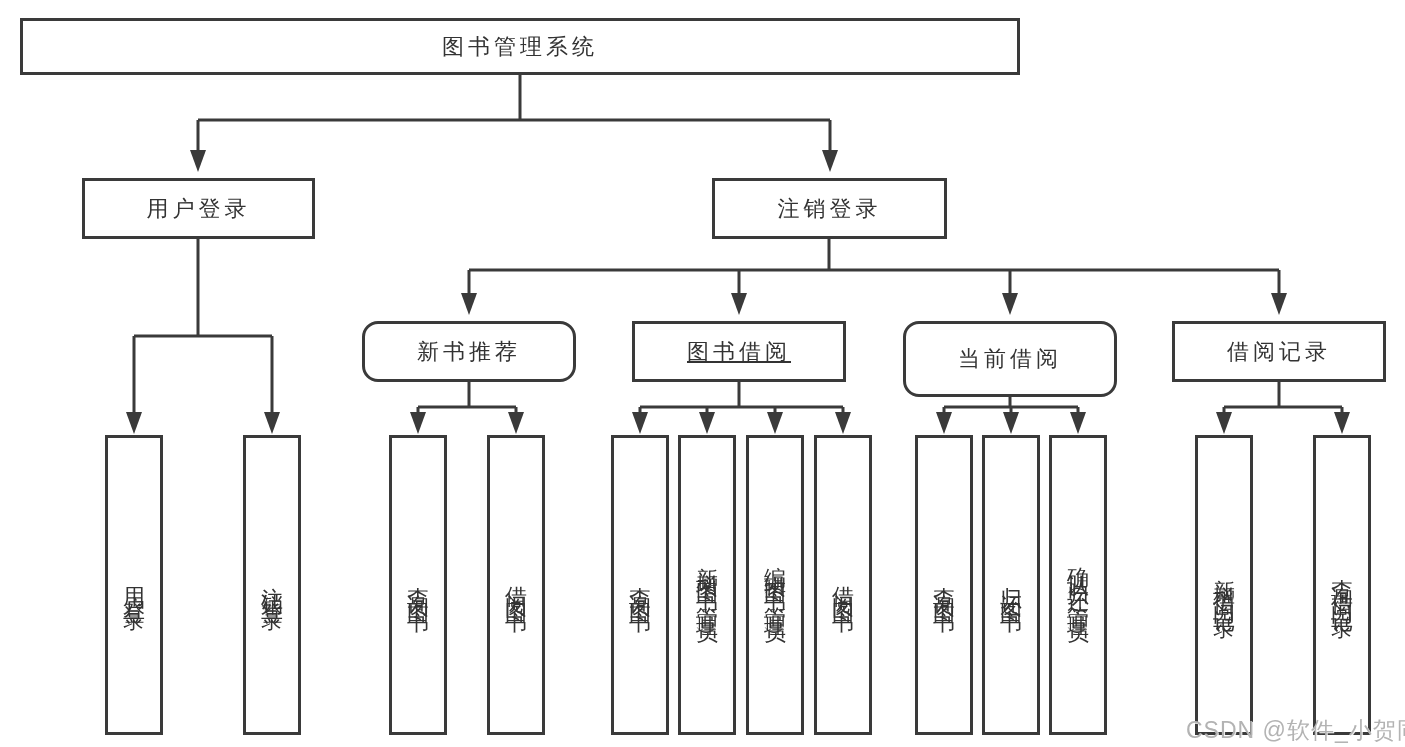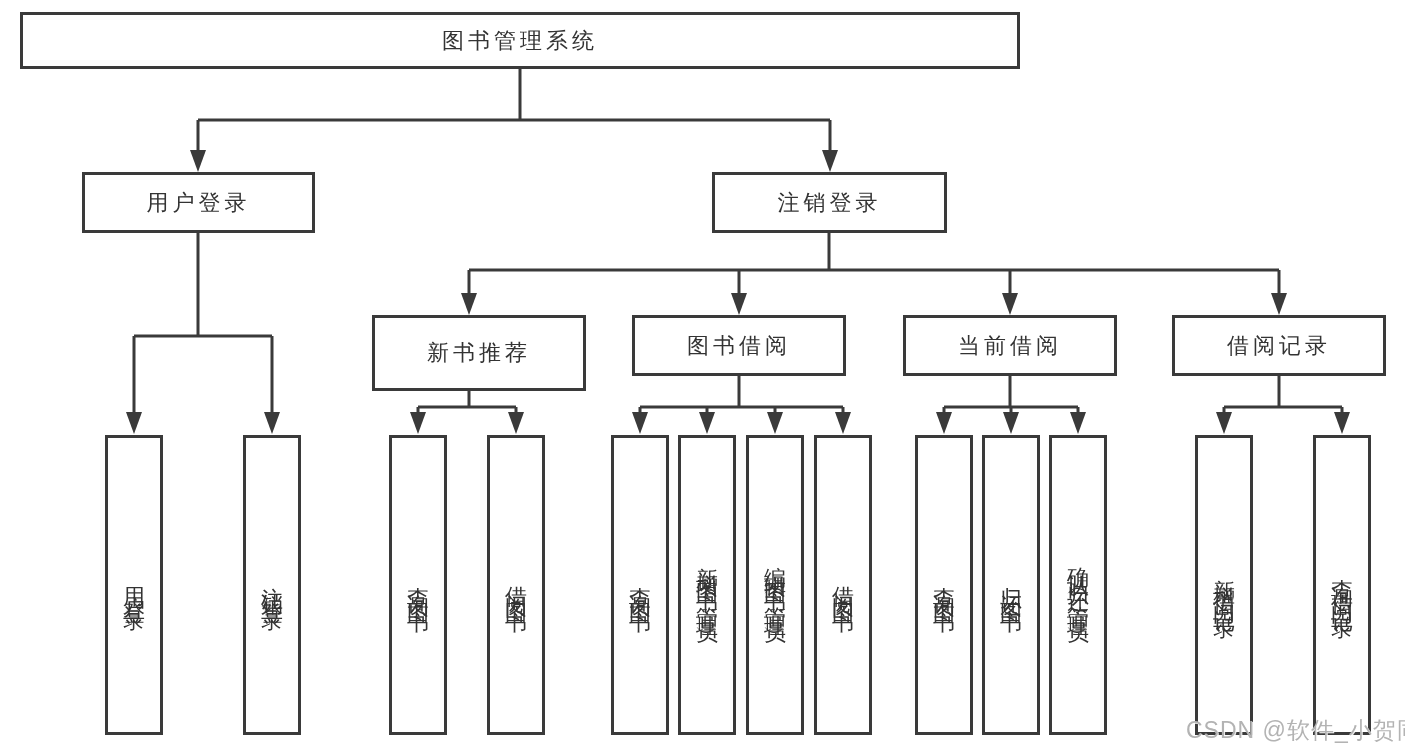--- a/index.html
+++ b/index.html
@@ -32,20 +32,21 @@
     display: flex;
     align-items: center;
     justify-content: center;
     text-align: center;
   }
   .h-box {
     font-size: 22px;
     letter-spacing: 4px;
     line-height: 1;
     white-space: nowrap;
+    margin-top: 6px;
   }
   .v-box span {
     writing-mode: vertical-rl;
     text-orientation: mixed;
     font-size: 22px;
     letter-spacing: 8px;
     line-height: 1;
   }
   .watermark {
     position: absolute;
@@ -94,23 +95,23 @@
       <polygon points="1216,412 1232,412 1224,434"></polygon>
       <polygon points="1334,412 1350,412 1342,434"></polygon>
     </g>
   </svg>
 
   <div class="box h-box" style="left:20px; top:12px; width:1000px; height:57px;">图书管理系统</div>
 
   <div class="box h-box" style="left:82px; top:172px; width:233px; height:61px;">用户登录</div>
   <div class="box h-box" style="left:712px; top:172px; width:235px; height:61px;">注销登录</div>
 
-  <div class="box h-box" style="left:372px; top:315px; width:214px; height:76px;">新书推荐</div>
-  <div class="box h-box" style="left:632px; top:315px; width:214px; height:61px;">图书借阅</div>
-  <div class="box h-box" style="left:903px; top:315px; width:214px; height:61px;">当前借阅</div>
+  <div class="box h-box" style="left:362px; top:315px; width:214px; height:61px;border-radius:16px;">新书推荐</div>
+  <div class="box h-box" style="left:632px; top:315px; width:214px; height:61px;text-decoration:underline;">图书借阅</div>
+  <div class="box h-box" style="left:903px; top:315px; width:214px; height:76px;border-radius:16px;">当前借阅</div>
   <div class="box h-box" style="left:1172px; top:315px; width:214px; height:61px;">借阅记录</div>
 
   <div class="box v-box" style="left:105px; top:435px; width:58px; height:300px;">
     <span>用户登录</span>
   </div>
   <div class="box v-box" style="left:243px; top:435px; width:58px; height:300px;">
     <span>注销登录</span>
   </div>
 
   <div class="box v-box" style="left:389px; top:435px; width:58px; height:300px;">

